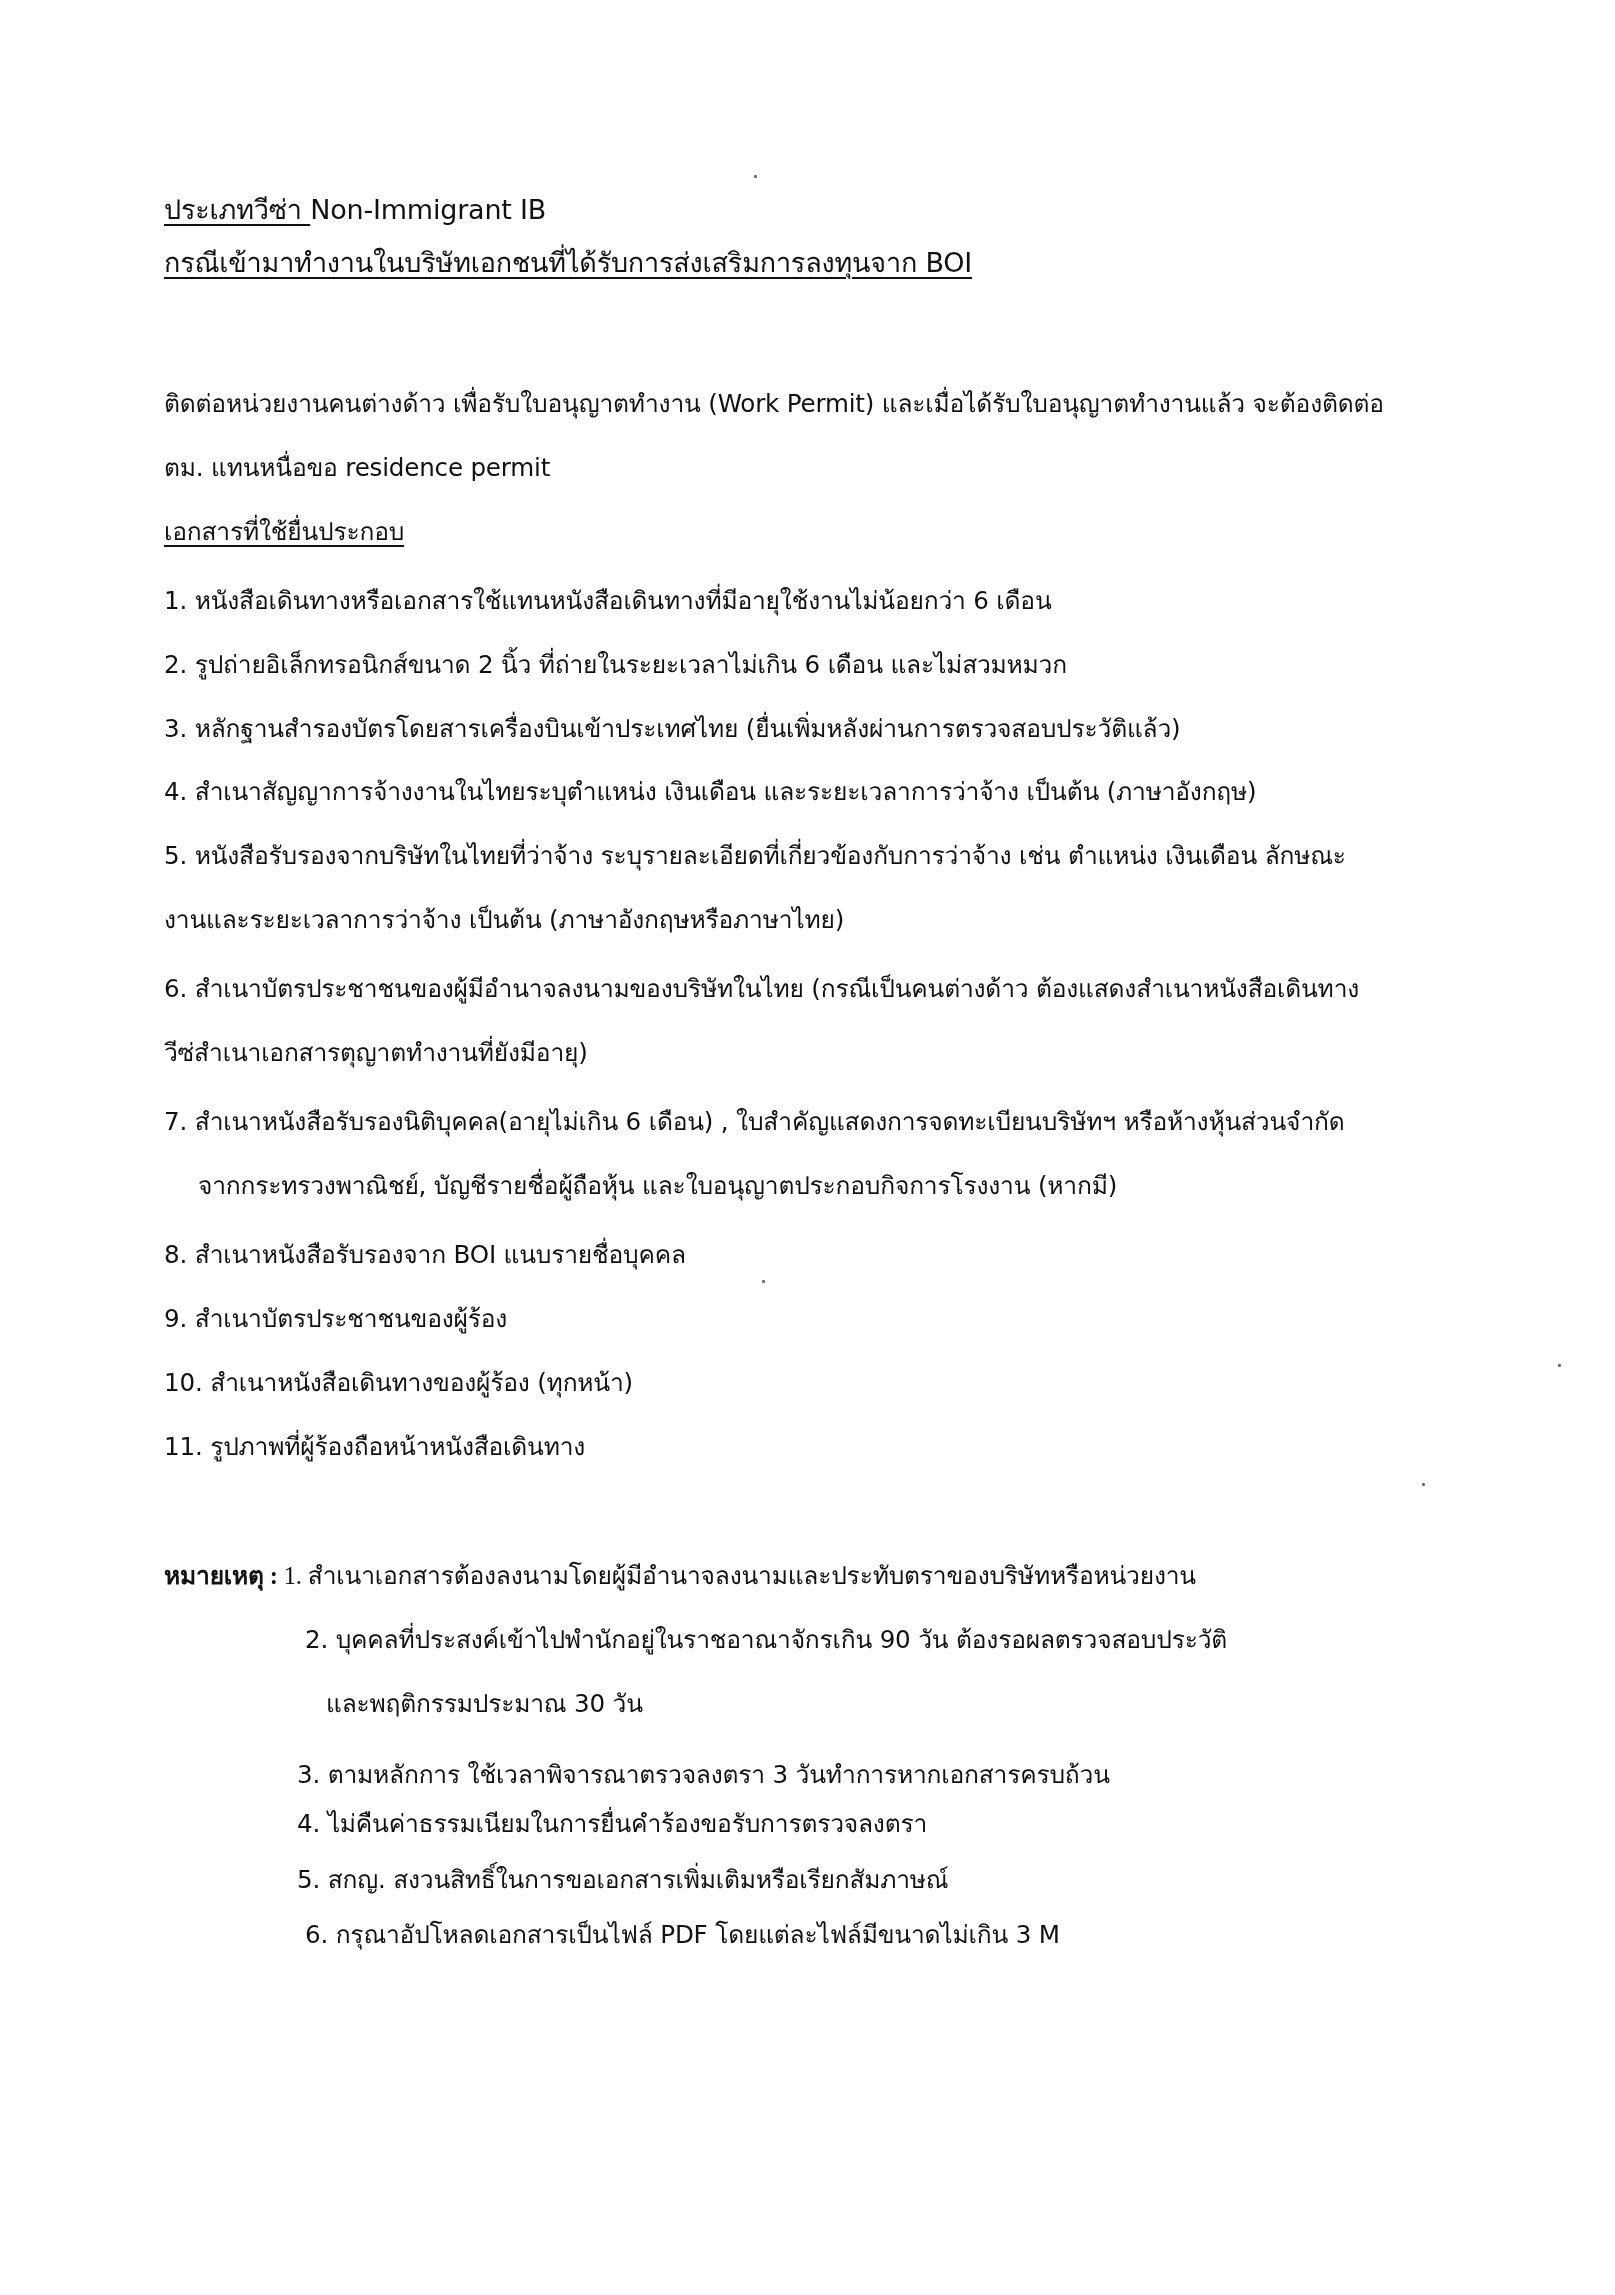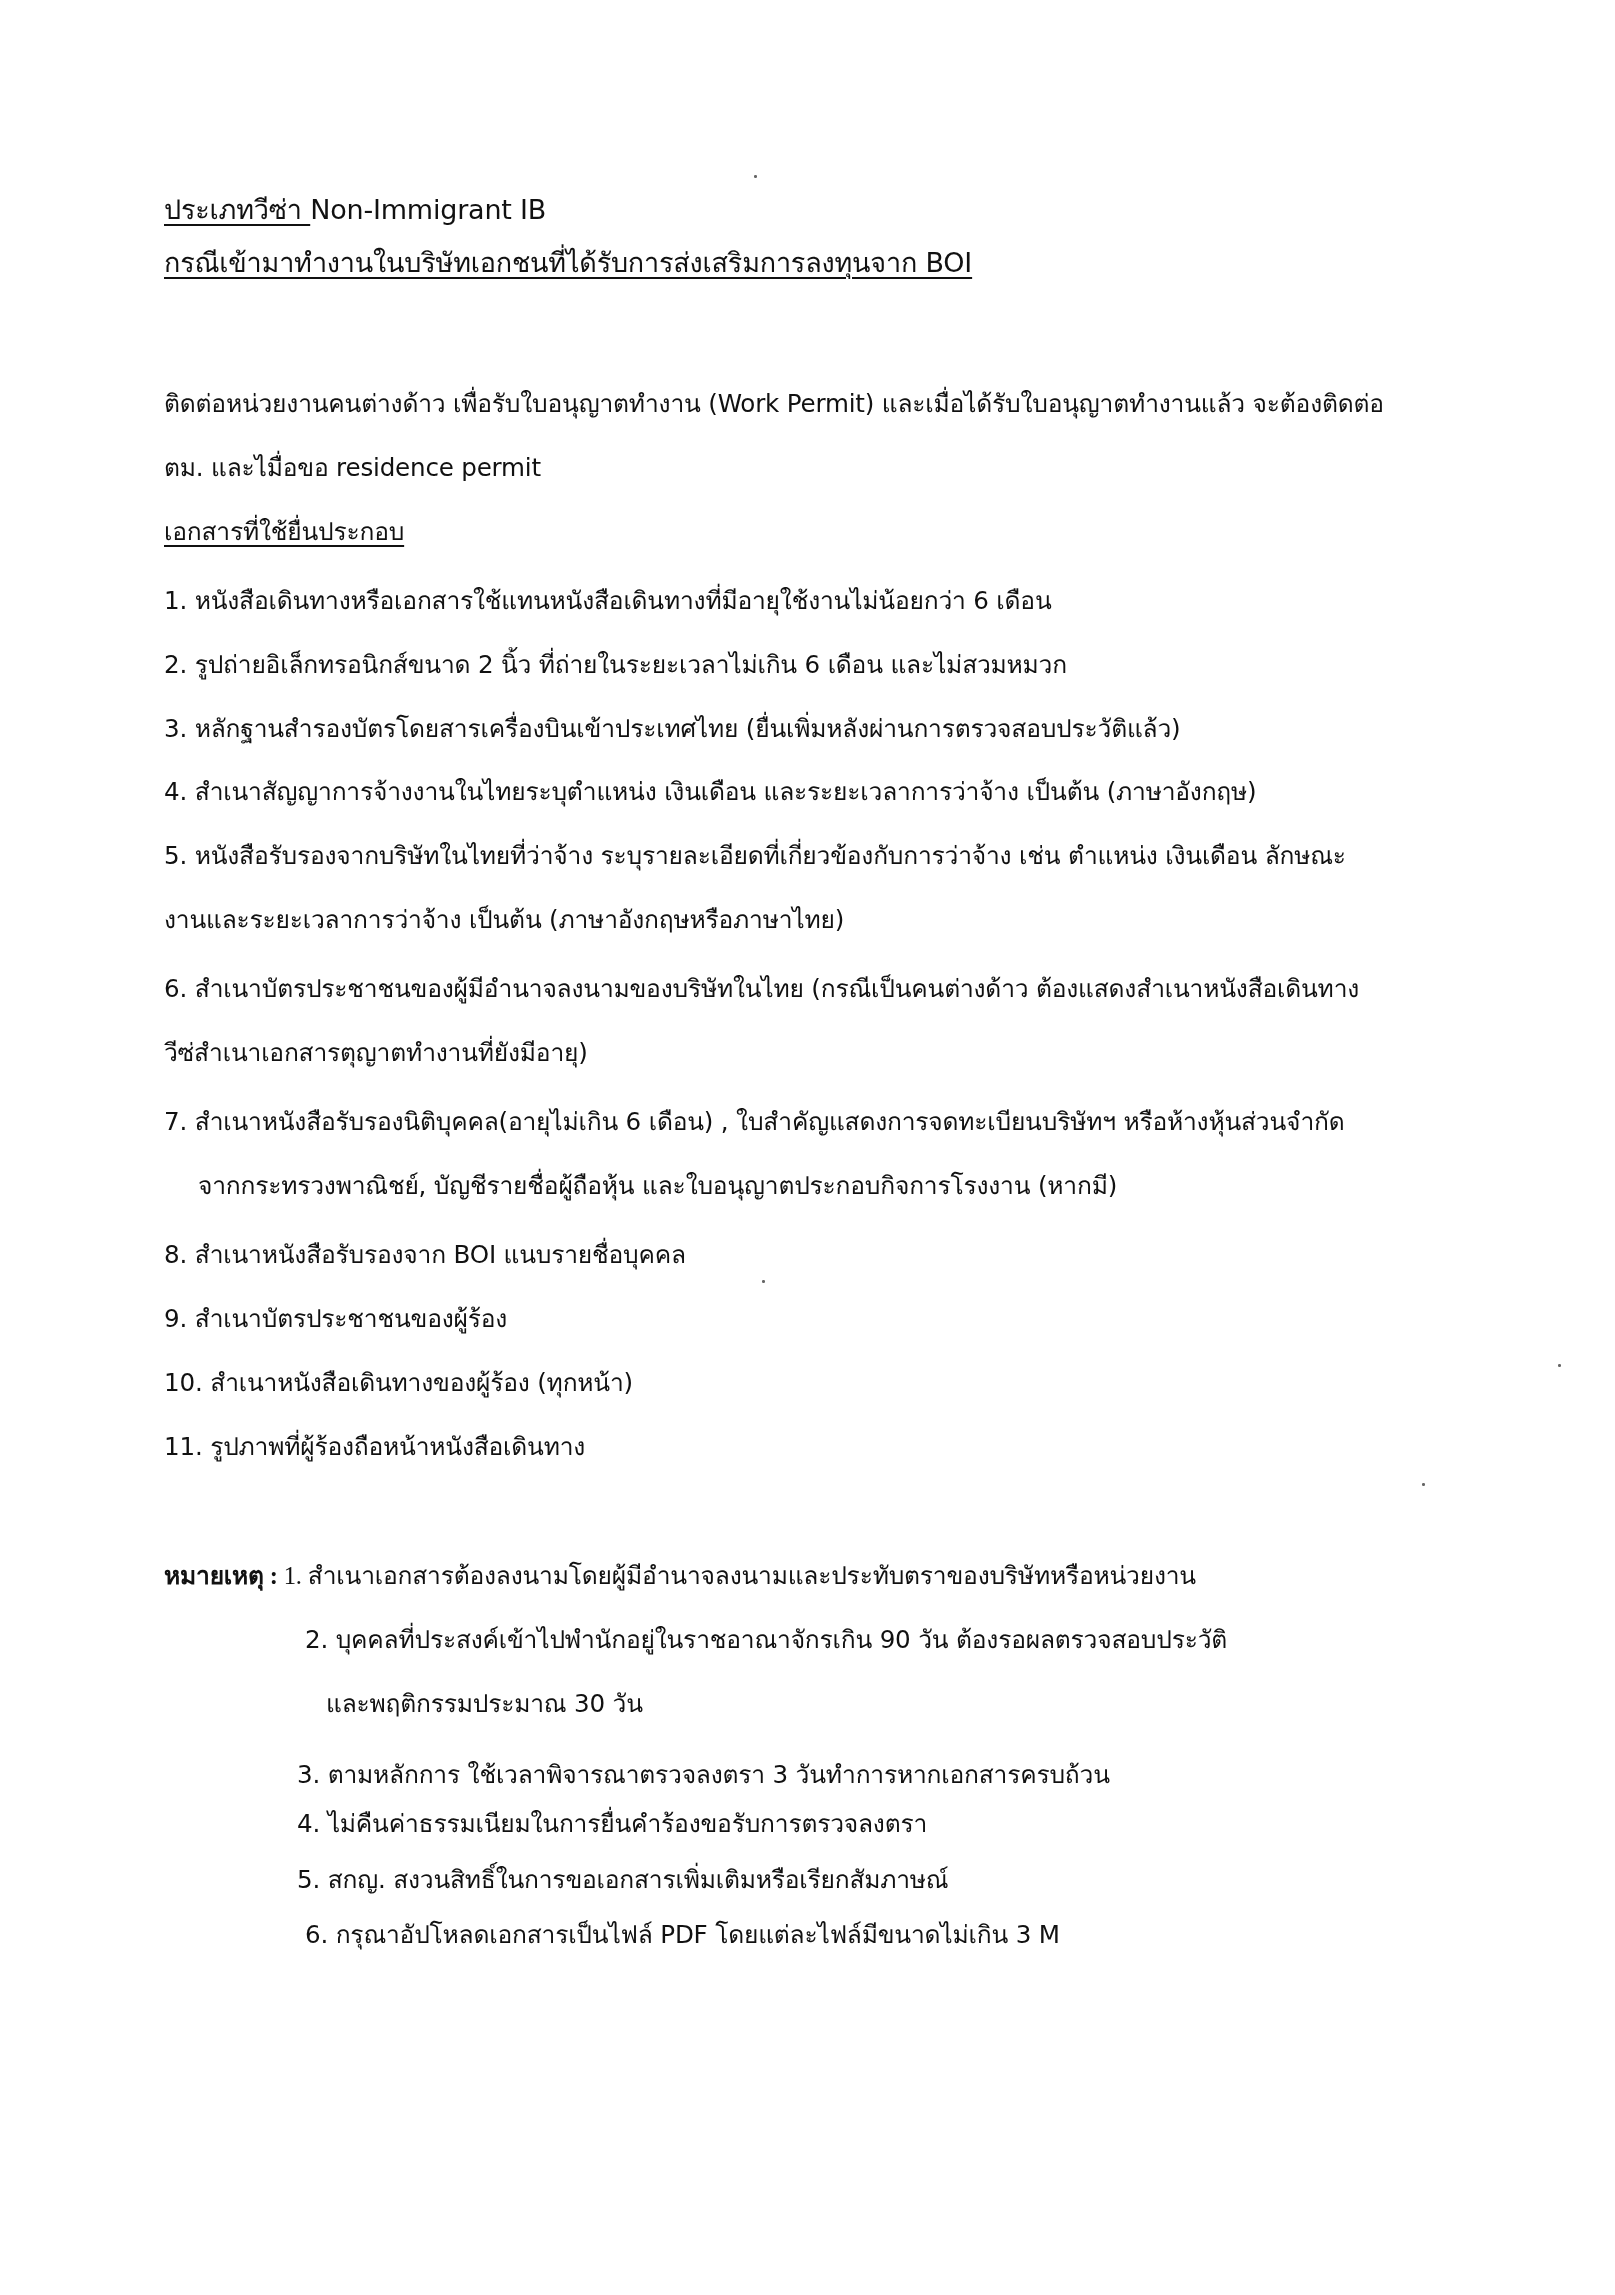--- a/index.html
+++ b/index.html
@@ -49,21 +49,21 @@
 <body>
 
 <div class="page">
 
   <div class="line title" style="top:157px;">
     <span class="u">ประเภทวีซ่า </span><span>Non-Immigrant IB</span>
   </div>
   <div class="line title u" style="top:210px;">กรณีเข้ามาทำงานในบริษัทเอกชนที่ได้รับการส่งเสริมการลงทุนจาก BOI</div>
 
   <div class="line" style="top:351px;">ติดต่อหน่วยงานคนต่างด้าว เพื่อรับใบอนุญาตทำงาน (Work Permit) และเมื่อได้รับใบอนุญาตทำงานแล้ว จะต้องติดต่อ</div>
-  <div class="line" style="top:415px;">ตม. และไมื่อขอ residence permit</div>
+  <div class="line" style="top:415px;">ตม. แทนหนื่อขอ residence permit</div>
 
   <div class="line u" style="top:479px;">เอกสารที่ใช้ยื่นประกอบ</div>
 
   <div class="line" style="top:548px;">1. หนังสือเดินทางหรือเอกสารใช้แทนหนังสือเดินทางที่มีอายุใช้งานไม่น้อยกว่า 6 เดือน</div>
   <div class="line" style="top:612px;">2. รูปถ่ายอิเล็กทรอนิกส์ขนาด 2 นิ้ว ที่ถ่ายในระยะเวลาไม่เกิน 6 เดือน และไม่สวมหมวก</div>
   <div class="line" style="top:676px;">3. หลักฐานสำรองบัตรโดยสารเครื่องบินเข้าประเทศไทย (ยื่นเพิ่มหลังผ่านการตรวจสอบประวัติแล้ว)</div>
   <div class="line" style="top:739px;">4. สำเนาสัญญาการจ้างงานในไทยระบุตำแหน่ง เงินเดือน และระยะเวลาการว่าจ้าง เป็นต้น (ภาษาอังกฤษ)</div>
   <div class="line" style="top:803px;">5. หนังสือรับรองจากบริษัทในไทยที่ว่าจ้าง ระบุรายละเอียดที่เกี่ยวข้องกับการว่าจ้าง เช่น ตำแหน่ง เงินเดือน ลักษณะ</div>
   <div class="line" style="top:867px;">งานและระยะเวลาการว่าจ้าง เป็นต้น  (ภาษาอังกฤษหรือภาษาไทย)</div>
   <div class="line" style="top:936px;">6. สำเนาบัตรประชาชนของผู้มีอำนาจลงนามของบริษัทในไทย (กรณีเป็นคนต่างด้าว ต้องแสดงสำเนาหนังสือเดินทาง</div>

